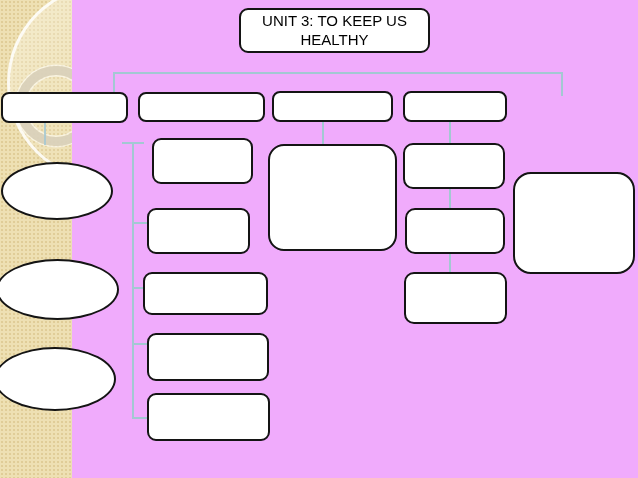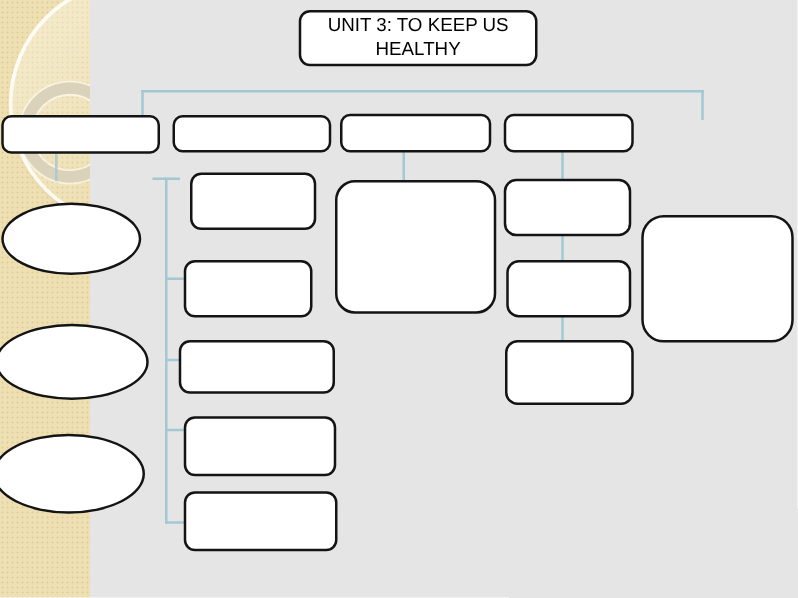--- a/index.html
+++ b/index.html
@@ -1,17 +1,17 @@
 <!DOCTYPE html>
 <html style="--connector: #a3c8d2; --stroke: #141414; --tan: #eee0b3; --tan-dot: #e0cc97;"><head>
 <meta charset="utf-8">
 <style>
   html,body{margin:0;padding:0;background:#fff;}
   .slide{
-    position:relative;width:638px;height:478px;background:#e5e5e5;
+    position:relative;width:638px;height:478px;background:#f0abfc;
     overflow:hidden;font-family:"Liberation Sans",sans-serif;
   }
   
   .sidebar{
     position:absolute;left:0;top:0;width:72px;height:478px;
     background-color:var(--tan,#eee0b3);
     background-image:radial-gradient(var(--tan-dot,#e0cc97) 0.7px, transparent 0.9px);
     background-size:4px 4px;
     overflow:hidden;
   }

